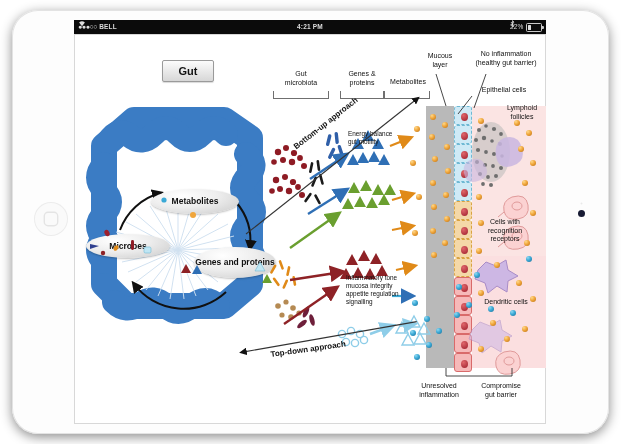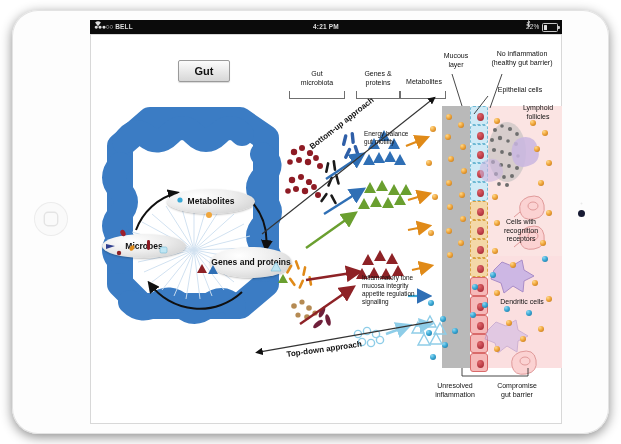--- a/index.html
+++ b/index.html
@@ -19,21 +19,21 @@
     position:absolute;left:11px;top:11px;width:12px;height:12px;border-radius:3px;
     box-shadow:0 0 0 1.4px #e4e4e4;
   }
   #camera-lens{
     position:absolute;right:24px;top:200px;width:7px;height:7px;border-radius:50%;
     background:#171a33;box-shadow:0 -10px 0 -2.5px #e9e9e9;
   }
 
   
   #screen{
-    position:absolute;left:78px;top:10px;width:472px;height:404px;
+    position:absolute;left:62px;top:10px;width:472px;height:404px;
     background:#fff;overflow:hidden;
   }
   #status-bar{
     position:absolute;left:0;top:0;width:472px;height:14px;background:#0b0b0b;
     color:#dedede;font-size:6.5px;line-height:14px;letter-spacing:.2px;
   }
   #status-bar .left{position:absolute;left:4px;top:0;display:flex;align-items:center;gap:2px;}
   #status-bar .dots{display:inline-block;letter-spacing:-.4px;font-size:7px;}
   #status-bar .carrier{font-weight:bold;}
   #status-bar .center{position:absolute;left:0;right:0;text-align:center;font-weight:bold;}

